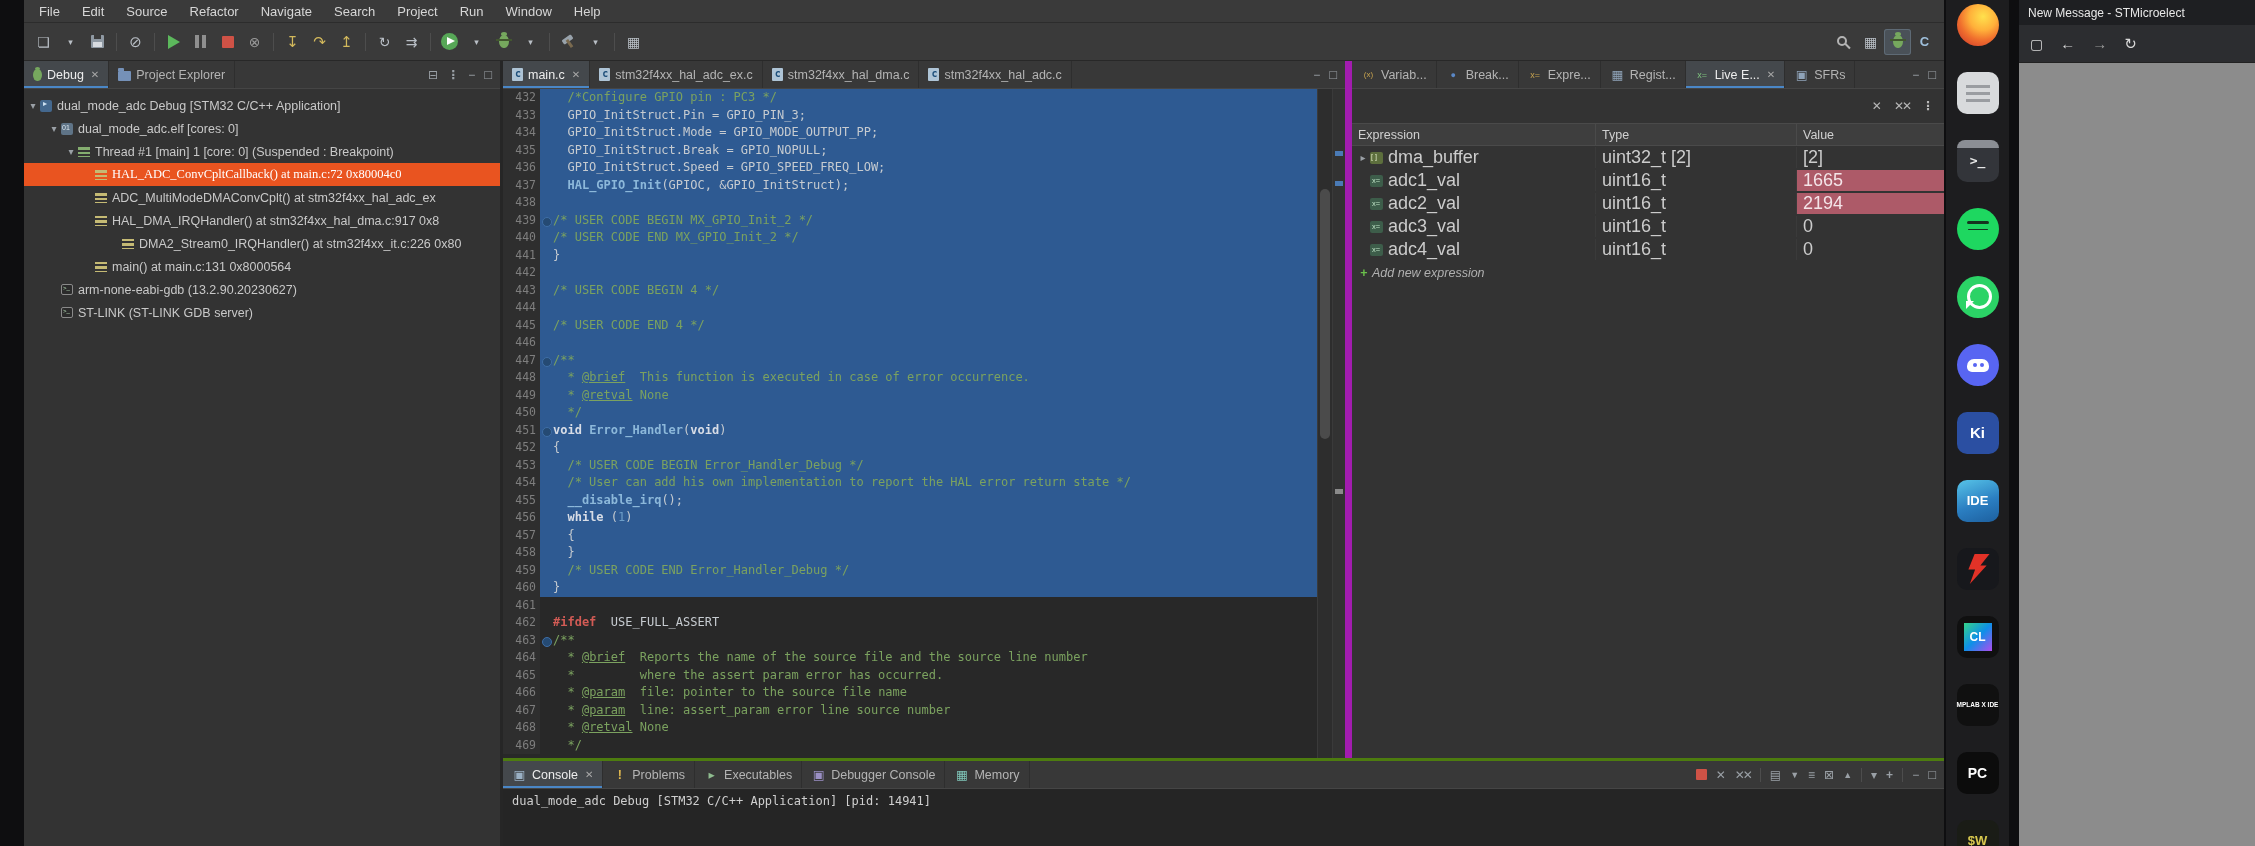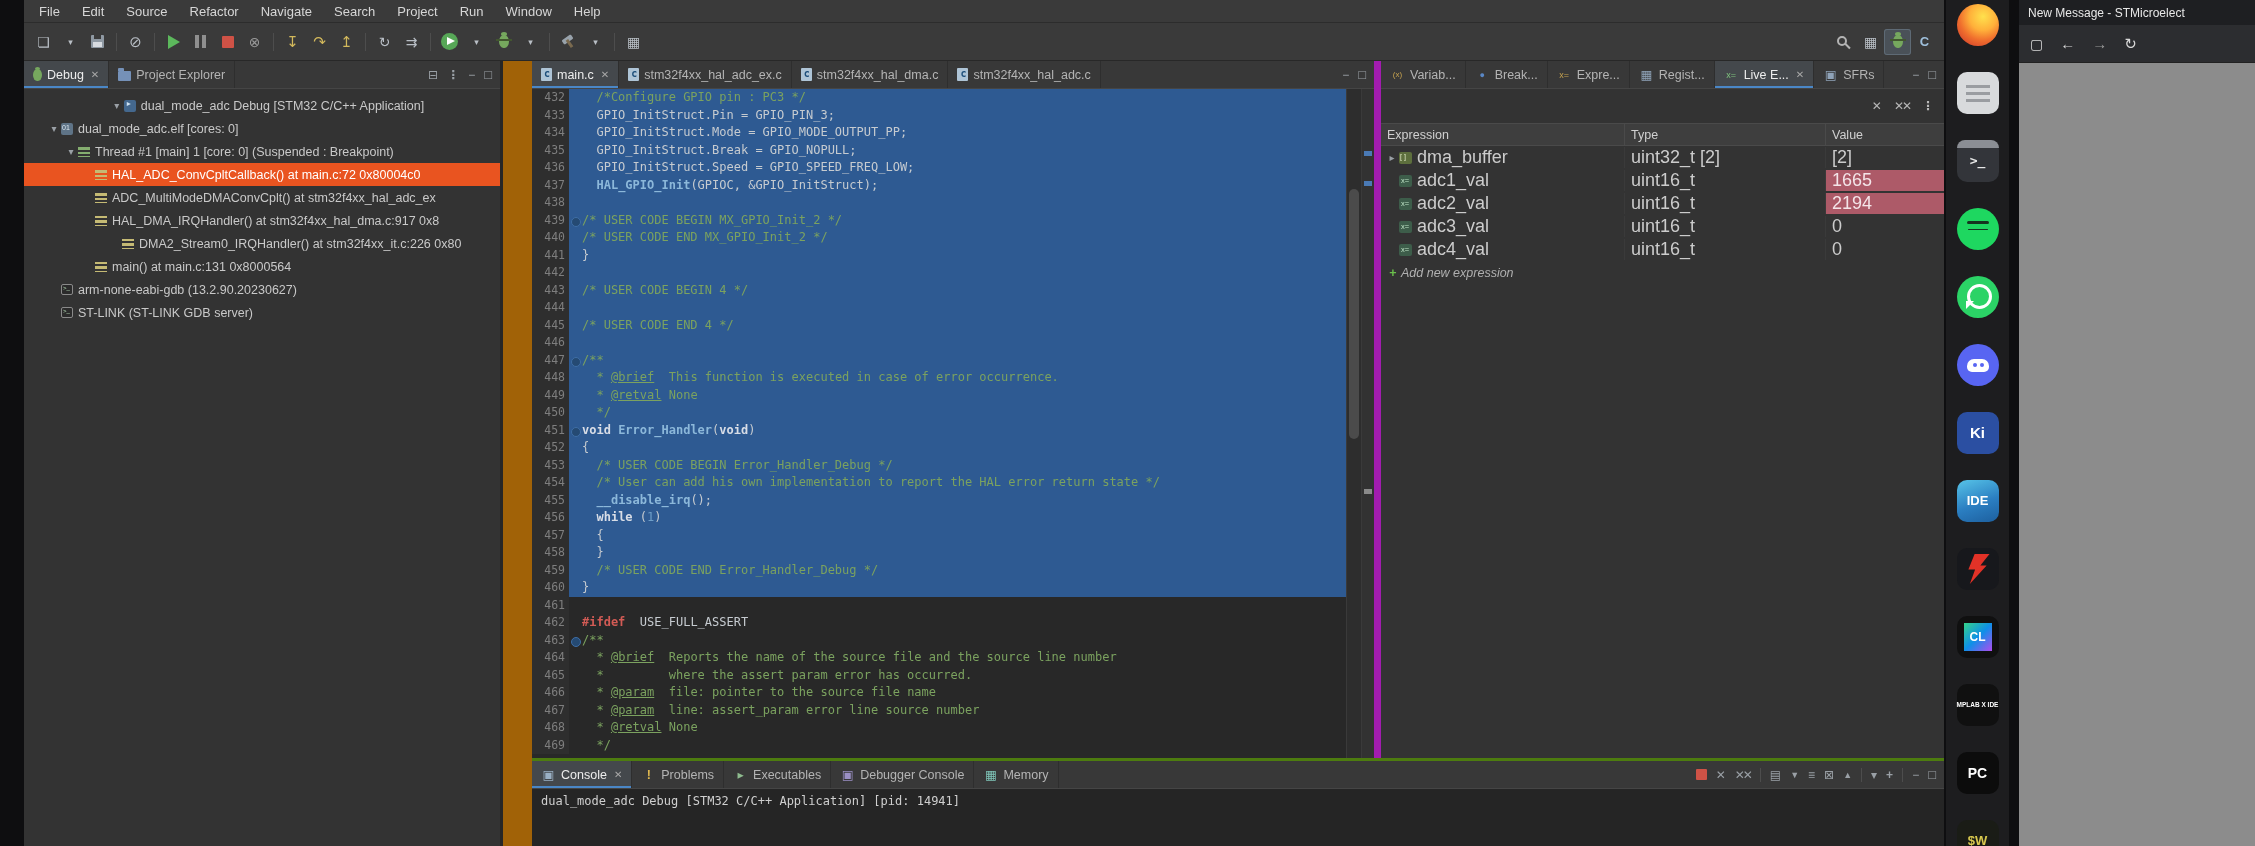--- a/index.html
+++ b/index.html
@@ -40,21 +40,21 @@
   .i-search::after{content:"";position:absolute;width:7px;height:2px;background:#b3b3b3;transform:rotate(45deg);right:-6px;bottom:-3px;}
   .i-bug{width:10px;height:13px;background:#76a85e;border-radius:50% / 55%;position:relative;}
   .i-bug::before{content:"";position:absolute;top:-3px;left:2px;width:6px;height:4px;background:#76a85e;border-radius:50%;}
   .i-bug::after{content:"";position:absolute;left:-3px;right:-3px;top:4px;height:2px;background:#42572f;}
   .i-run{width:17px;height:17px;background:#57a757;border-radius:50%;position:relative;}
   .i-run::after{content:"";position:absolute;left:6px;top:4px;border-left:8px solid #fff;border-top:4.5px solid transparent;border-bottom:4.5px solid transparent;}
   .i-hammer{width:17px;height:17px;position:relative;}
   .i-hammer::before{content:"";position:absolute;left:2px;top:4px;width:11px;height:5px;background:#98a2ab;border-radius:1px;transform:rotate(-35deg);}
   .i-hammer::after{content:"";position:absolute;left:8px;top:6px;width:3px;height:9px;background:#7a6a4f;transform:rotate(-35deg);}
 
-  .workspace { flex:1; display:flex; min-height:0; background:#a16207;gap:29px; }
+  .workspace { flex:1; display:flex; min-height:0; background:#eab308; }
 
   
   .tabbar { height:28px; background:#383838; border-bottom:1px solid #454545; display:flex;
             align-items:stretch; font-size:12.5px; color:#b4b4b4; flex:none; }
   .tab { display:flex; align-items:center; gap:5px; padding:0 9px; border-right:1px solid #2e2e2e;
          white-space:nowrap; cursor:default; }
   .tab.selected { background:#44484c; color:#ededed; box-shadow:inset 0 -2px 0 #4a87c7; }
   .tab .close { display:none; margin-left:2px; }
   .tab.closable .close { display:flex; }
   .tab .close::before { content:"✕"; font-size:10px; color:#a8a8a8; }
@@ -370,39 +370,39 @@
 
           <div class="controls">
             <span class="ctl-collapse"></span>
             <span class="ctl-menu"></span>
             <span class="ctl-min"></span>
             <span class="ctl-max"></span>
           </div>
         </div>
         <div class="tree">
 
-            <div class="trow" style="padding-left: 10px; justify-content: center;">
+            <div class="trow" style="padding-left: 2px;">
               <span class="texp exp-open"></span>
               <i class="ticon ic-launch"></i>
               <span>dual_mode_adc Debug [STM32 C/C++ Application]</span>
             </div>
 
             <div class="trow" style="padding-left: 23px;">
               <span class="texp exp-open"></span>
               <i class="ticon ic-elf"></i>
               <span>dual_mode_adc.elf [cores: 0]</span>
             </div>
 
             <div class="trow" style="padding-left: 40px;">
               <span class="texp exp-open"></span>
               <i class="ticon ic-thread"></i>
               <span>Thread #1 [main] 1 [core: 0] (Suspended : Breakpoint)</span>
             </div>
 
-            <div class="trow selected" style="padding-left: 57px;">
+            <div class="trow selected" style="padding-left: 57px; font-family: Liberation Serif, serif;">
               <span class="texp"></span>
               <i class="ticon ic-frame"></i>
               <span>HAL_ADC_ConvCpltCallback() at main.c:72 0x80004c0</span>
             </div>
 
             <div class="trow" style="padding-left: 57px;">
               <span class="texp"></span>
               <i class="ticon ic-frame"></i>
               <span>ADC_MultiModeDMAConvCplt() at stm32f4xx_hal_adc_ex</span>
             </div>

